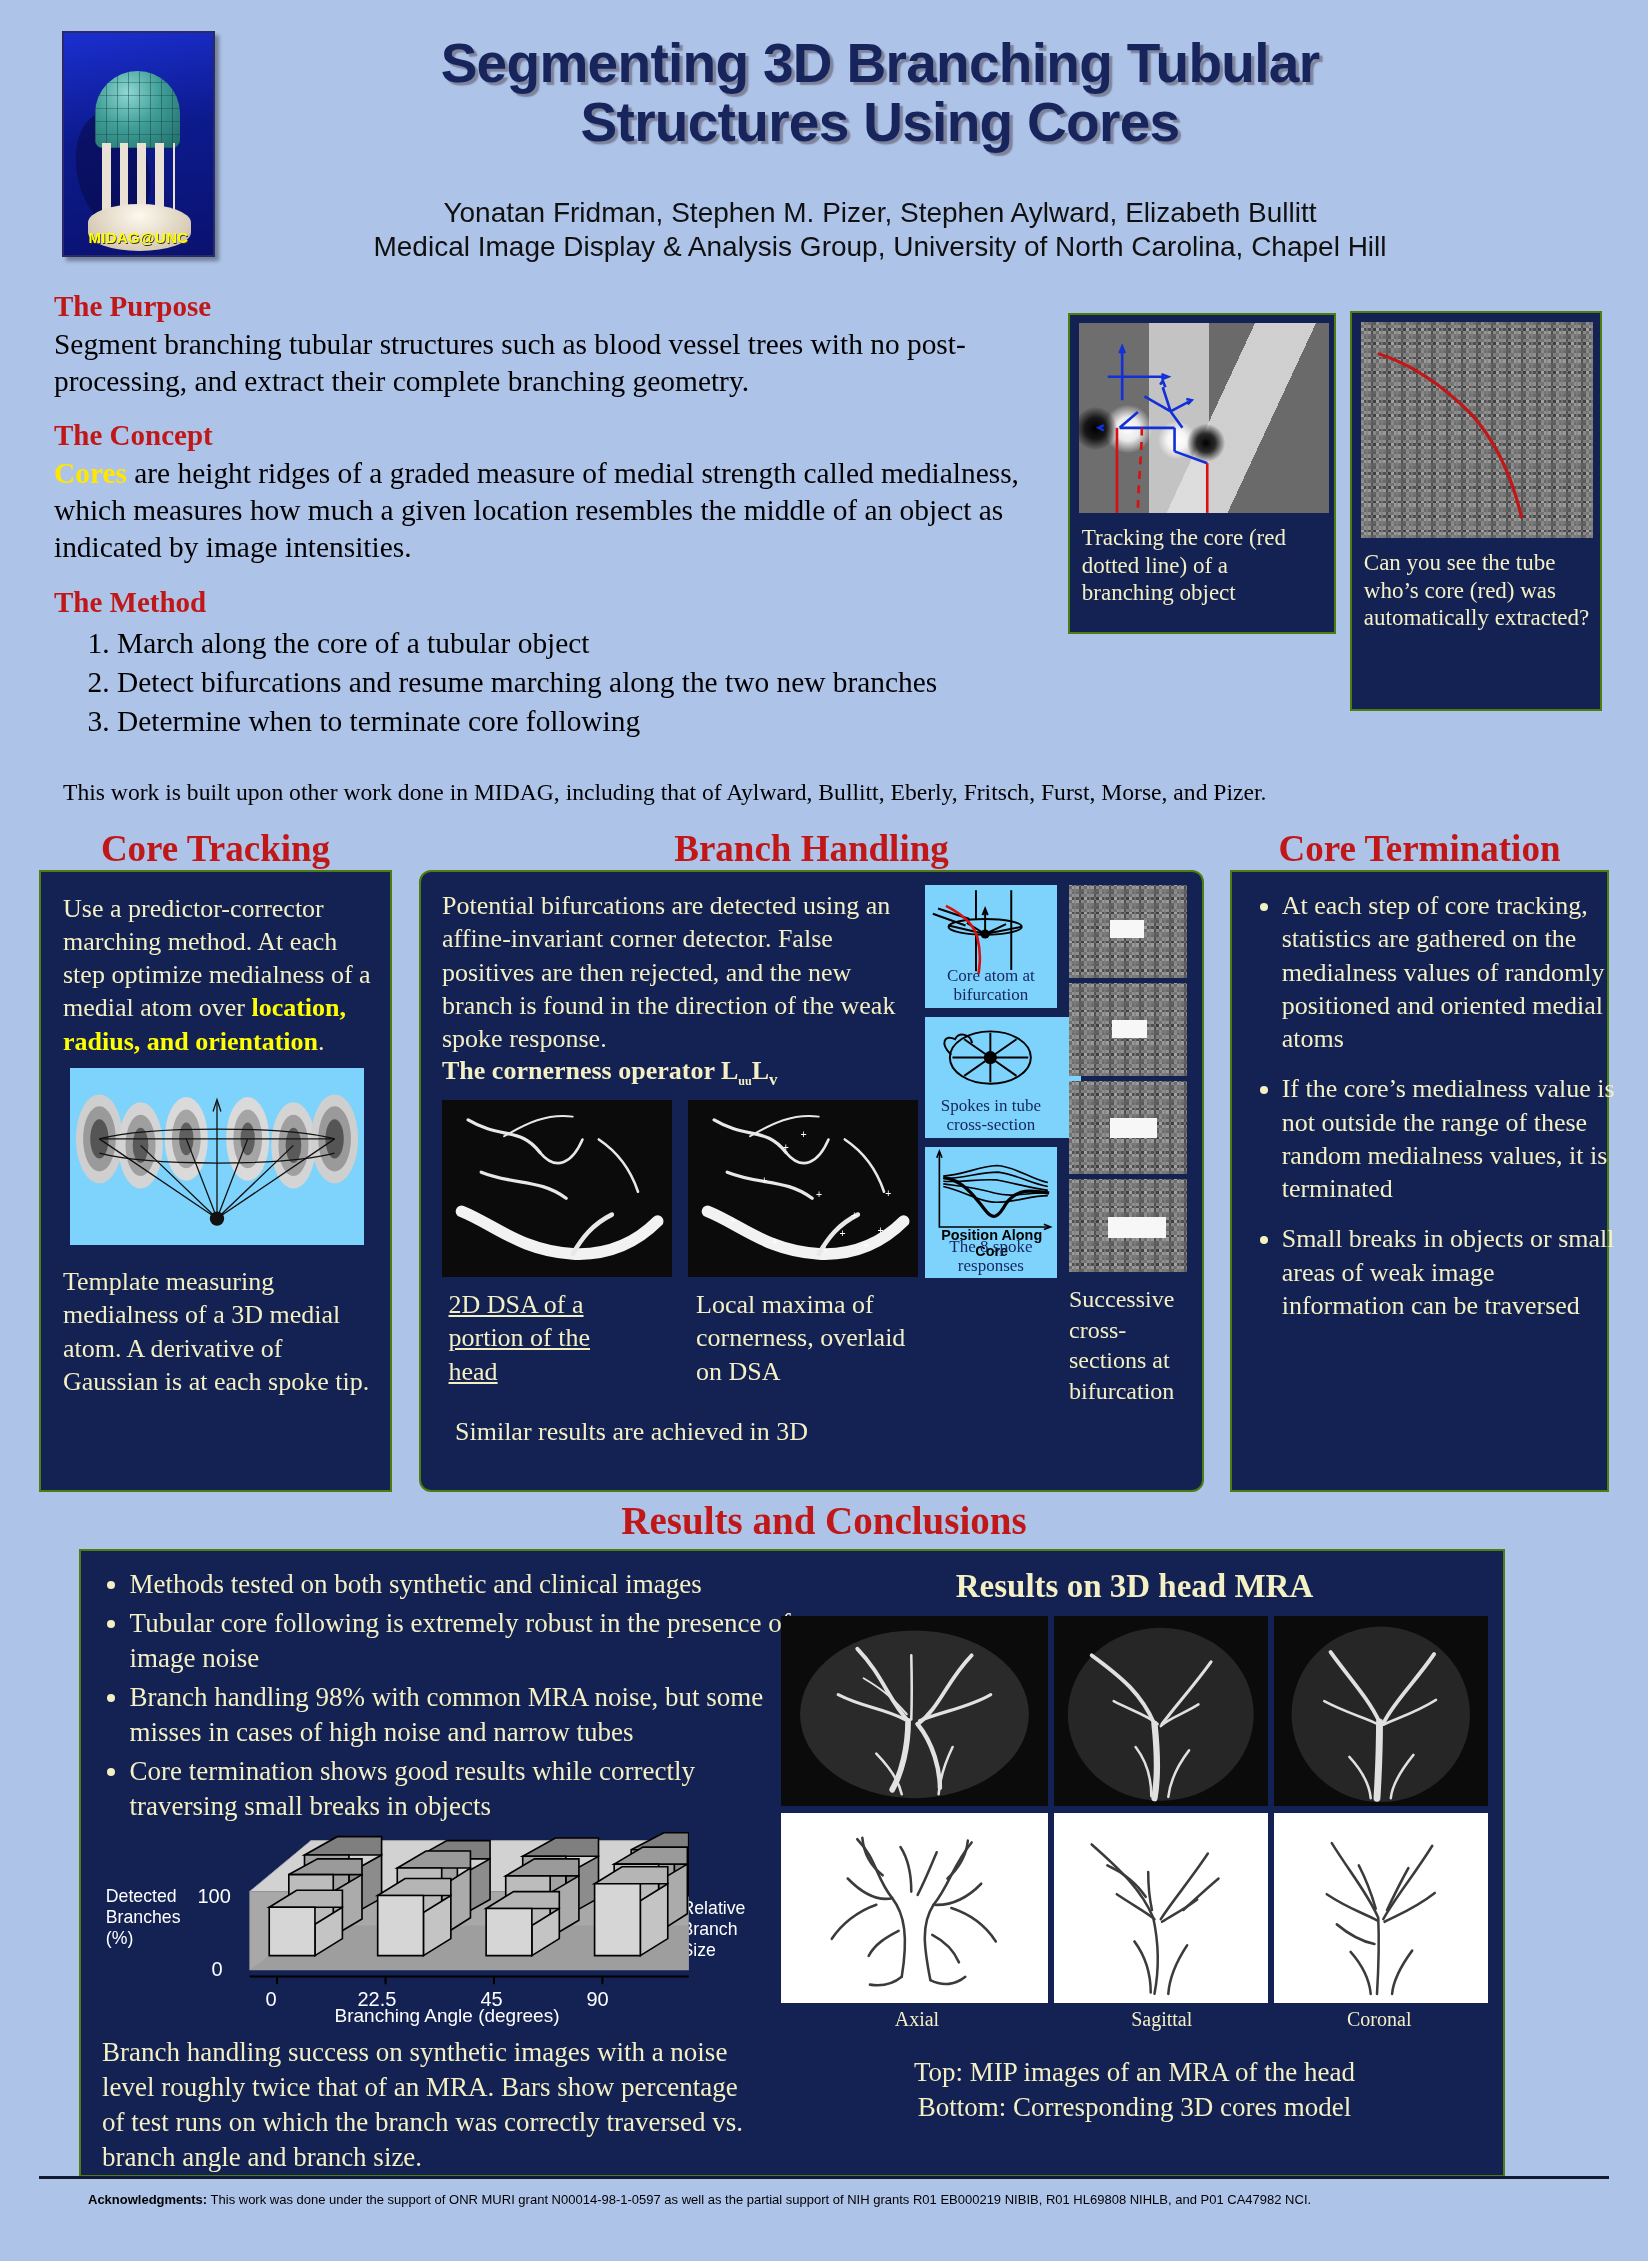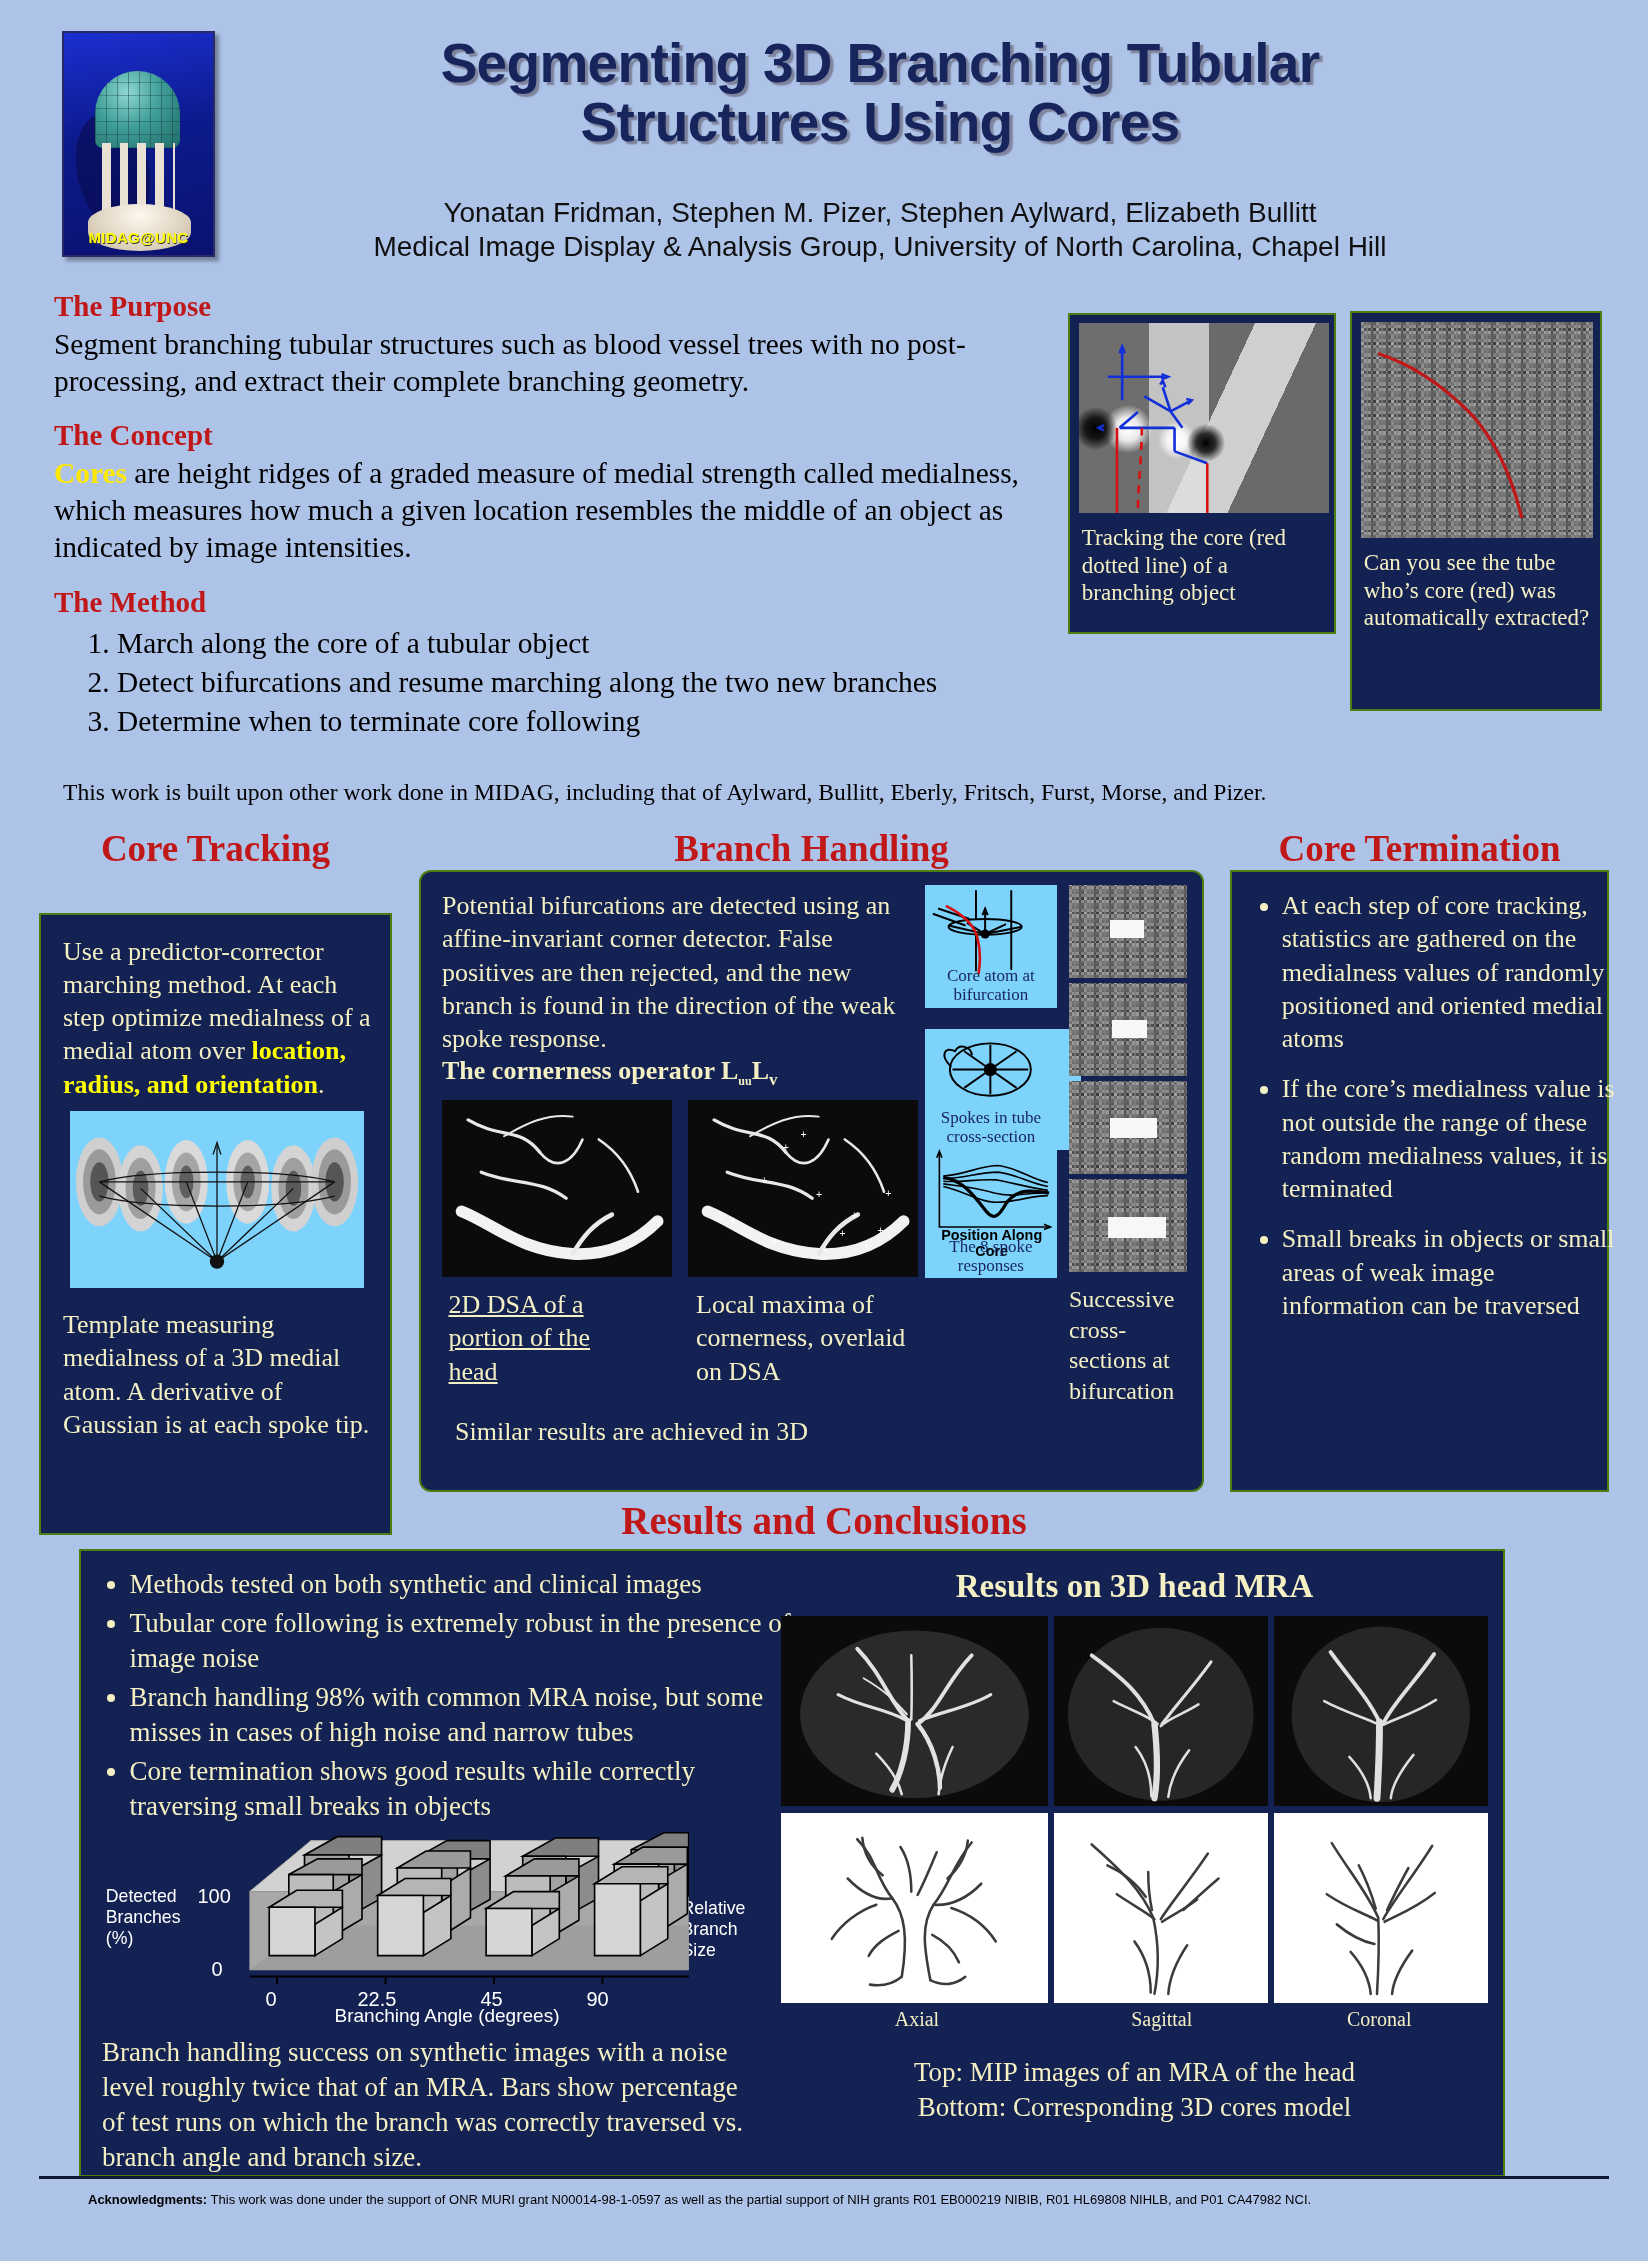--- a/index.html
+++ b/index.html
@@ -195,21 +195,21 @@
         <path d="M26 48 C70 62 120 92 168 140 C210 186 232 240 246 300" stroke="#c01818" stroke-width="5" fill="none"></path>
       </svg>
     </div>
     <div class="capy" style="position:absolute;left:11.8px;top:236px;width:230px;">Can you see the tube who’s core (red) was automatically extracted?</div>
   </div>
 
   <div class="coltitle col" style="left:39px;top:827px;width:353px;">Core Tracking</div>
   <div class="coltitle col" style="left:419px;top:827px;width:785px;">Branch Handling</div>
   <div class="coltitle col" style="left:1230px;top:827px;width:379px;">Core Termination</div>
 
-  <div class="navybox col" style="left:39px;top:913px;width:353px;height:622px;padding-left:48px;">
+  <div class="navybox col" style="left:39px;top:870px;width:353px;height:622px;padding-left:48px;">
     <div class="colbody" style="position:absolute;left:22px;top:19.6px;width:315px;">
       <span>Use a predictor-corrector marching method.  At each step optimize medialness of a medial atom over </span><span class="hl">location, radius, and orientation</span><span>.</span>
     </div>
     <div class="whitebox" style="position:absolute;left:29px;top:196px;width:294px;height:177px;">
       <svg width="294" height="177" viewBox="0 0 450 270">
         <g>
           <ellipse cx="45" cy="108" rx="36" ry="68" fill="#cfcfcf"></ellipse>
             <ellipse cx="45" cy="108" rx="25" ry="50" fill="#9a9a9a"></ellipse>
             <ellipse cx="45" cy="108" rx="14" ry="30" fill="#555"></ellipse>
           <ellipse cx="108" cy="118" rx="34" ry="66" fill="#d4d4d4"></ellipse>
@@ -303,21 +303,21 @@
           <ellipse cx="92" cy="64" rx="56" ry="12"></ellipse>
           <path d="M92 75 L36 62 M92 75 L64 58 M92 75 L92 40 M92 75 L124 60 M92 75 L148 64"></path>
           <path d="M88 46 L92 36 L96 46"></path>
         </g>
         <path d="M32 32 C56 44 74 58 80 80 C86 104 84 120 82 136" stroke="#d81010" stroke-width="4" fill="none"></path>
         <circle cx="92" cy="75" r="7" fill="#000"></circle>
       </svg>
       <div class="subcap" style="position:absolute;left:3.9px;bottom:3.9px;width:124px;">Core atom at bifurcation</div>
     </div>
 
-    <div class="whitebox" style="position:absolute;left:504px;top:157px;width:156px;height:121px;">
+    <div class="whitebox" style="position:absolute;left:504px;top:145px;width:156px;height:121px;">
       <svg width="132" height="85" viewBox="0 0 202 130">
         <g stroke="#000" stroke-width="3" fill="none">
           <path d="M100 62 m-62 0 a62 40 0 1 0 124 0 a62 40 0 1 0 -124 0"></path>
           <path d="M40 58 C22 40 30 26 46 34 C52 22 70 26 72 40"></path>
           <path d="M100 62 L100 24 M100 62 L100 100 M100 62 L42 62 M100 62 L158 62 M100 62 L60 34 M100 62 L140 34 M100 62 L60 90 M100 62 L140 90"></path>
         </g>
         <circle cx="100" cy="62" r="10" fill="#000"></circle>
       </svg>
       <div class="subcap" style="position:absolute;left:3.9px;bottom:3.9px;width:124px;">Spokes in tube cross-section</div>
     </div>

